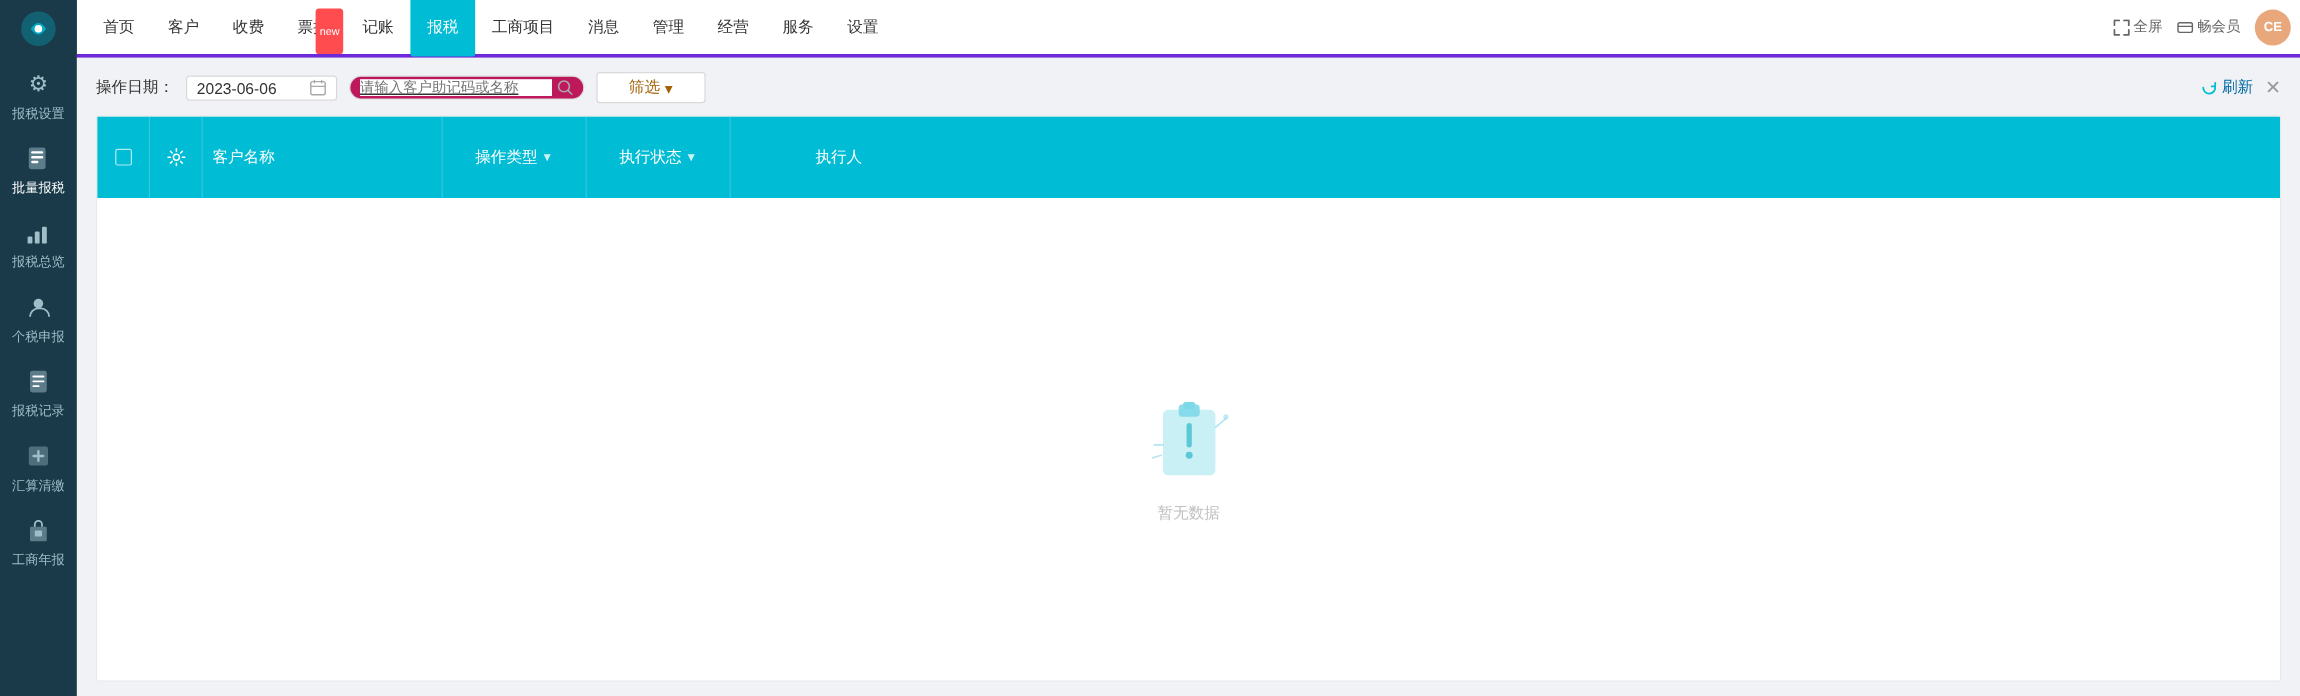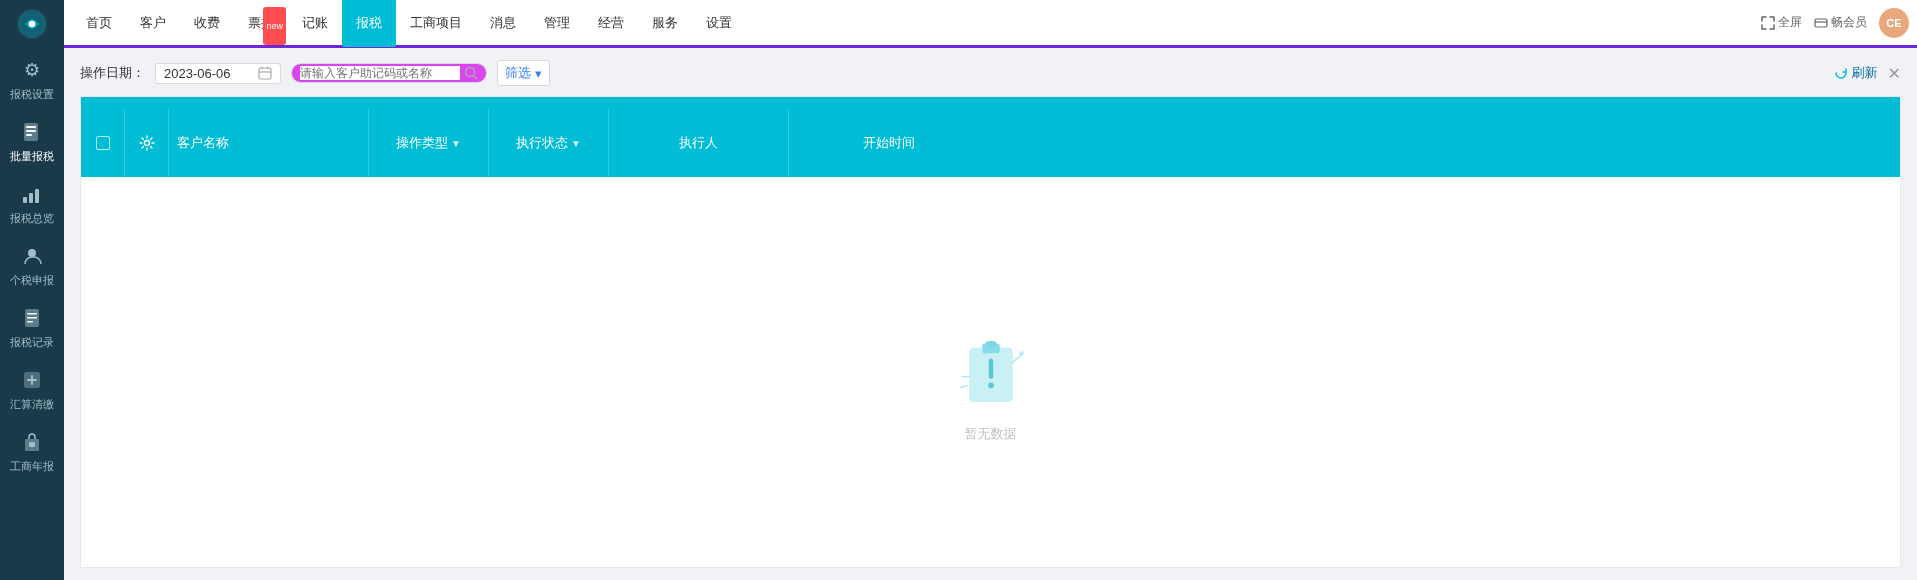--- a/index.html
+++ b/index.html
@@ -156,42 +156,43 @@
       outline: none;
       font-size: 13px;
       color: #333;
       width: 90px;
     }
     .search-wrap {
       display: flex;
       align-items: center;
       border: 1px solid #d9d9d9;
       border-radius: 10px;
-      background: #d946ef;
+      background: #be185d;
       padding: 2px 8px;
       gap: 4px;
+      text-decoration: underline;
     }
     .search-wrap input {
       border: none;
       outline: none;
       font-size: 12px;
       color: #999;
       width: 160px;
     }
     .filter-btn {
       display: flex;
       align-items: center;
       border: 1px solid #d9d9d9;
       border-radius: 3px;
       background: #fff;
-      padding: 3px 7px;
+      padding: 3px 26px;
       cursor: pointer;
       gap: 4px;
       font-size: 13px;
-      color: #3b82f6;
+      color: #a16207;
       justify-content: flex-end;
     }
     .spacer { flex: 1; }
     .refresh-btn {
       display: flex;
       align-items: center;
       gap: 4px;
       cursor: pointer;
       color: #0369a1;
       font-size: 13px;
@@ -221,21 +222,20 @@
       flex-shrink: 0;
     }
     .th {
       padding: 25px 8px;
       display: flex;
       align-items: center;
       justify-content: center;
       border-right: 1px solid rgba(255,255,255,0.2);
       white-space: nowrap;
       gap: 3px;
-      margin-top: 12px;
     }
     .th:last-child { border-right: none; }
     .th.left { justify-content: flex-start; }
     .sort-icon { font-size: 10px; opacity: 0.8; }
 
     
     .check-box {
       width: 14px;
       height: 14px;
       border: 1px solid rgba(255,255,255,0.7);
@@ -459,23 +459,20 @@
           <span>操作类型</span>
           <span class="sort-icon">▼</span>
         </div>
         <div class="th">
           <span>执行状态</span>
           <span class="sort-icon">▼</span>
         </div>
         <div class="th">
           <span>执行人</span>
         </div>
-        <div class="th">
-          <span>开始时间</span>
-        </div>
       </div>
 
       <div class="empty-state">
 
         <svg class="empty-icon" viewBox="0 0 100 110" xmlns="http://www.w3.org/2000/svg" width="100" height="110">
 
           <rect x="20" y="20" width="60" height="75" rx="6" fill="#b2eaf0" opacity="0.7"></rect>
 
           <rect x="38" y="14" width="24" height="14" rx="4" fill="#7dd8e8" opacity="0.9"></rect>
           <rect x="43" y="11" width="14" height="8" rx="3" fill="#7dd8e8"></rect>

